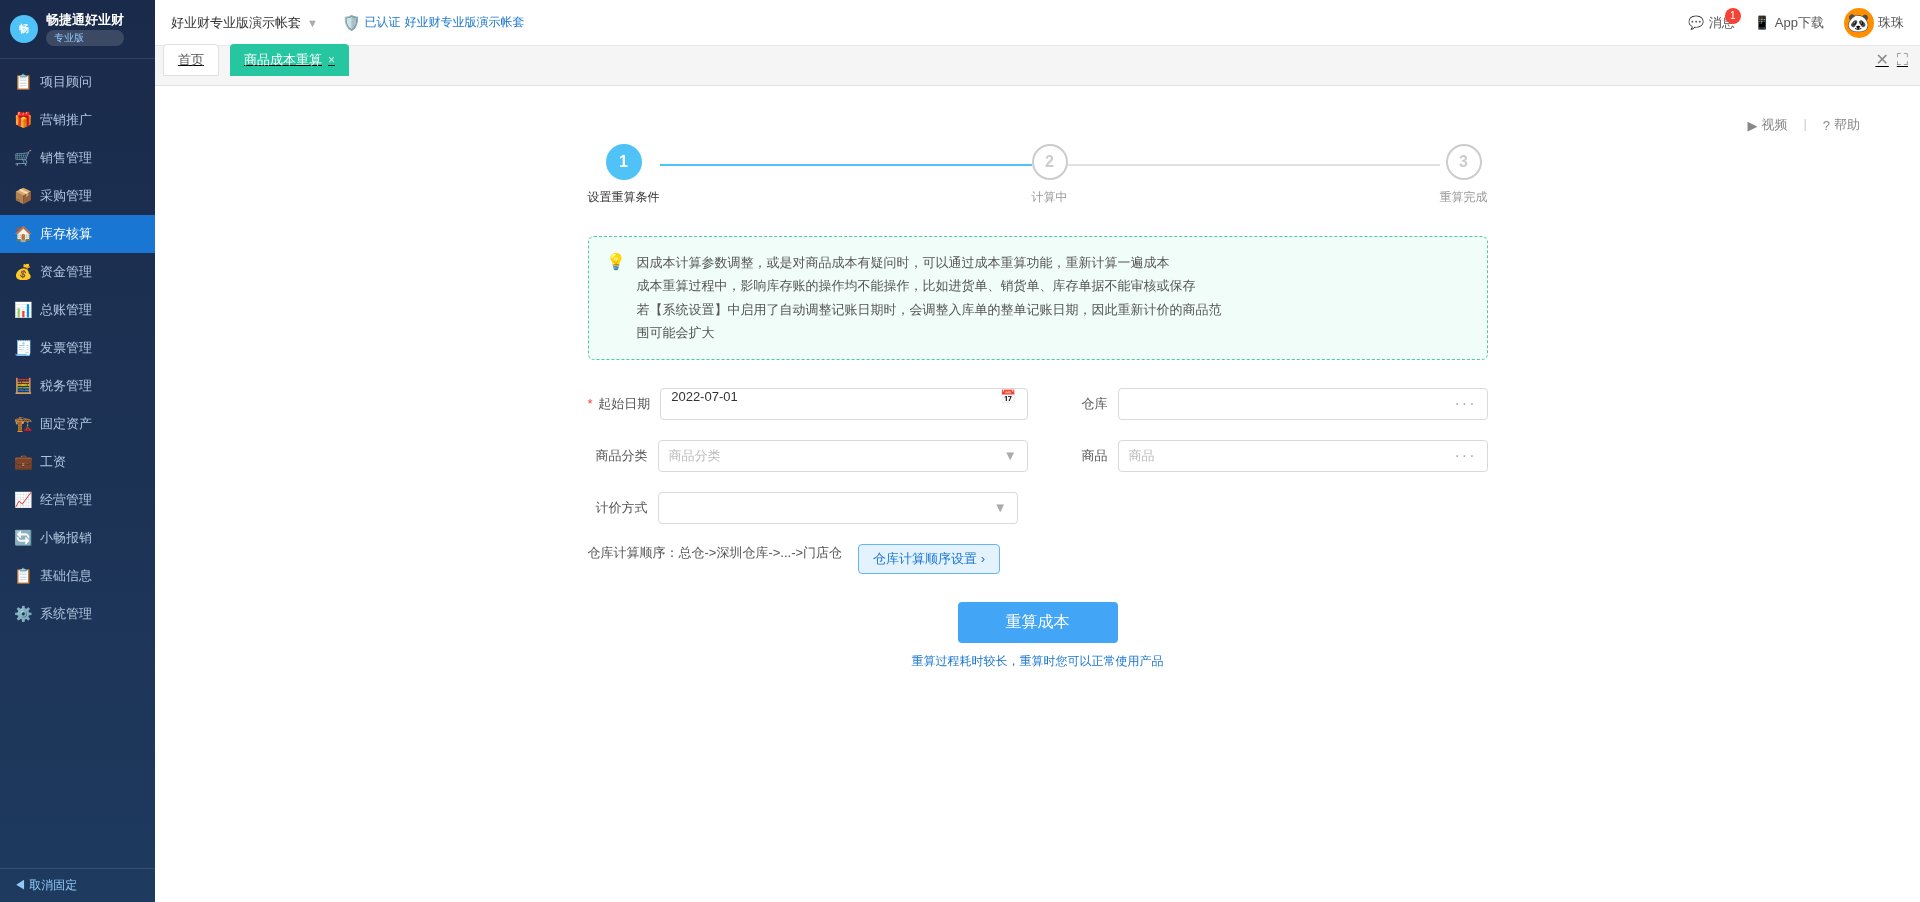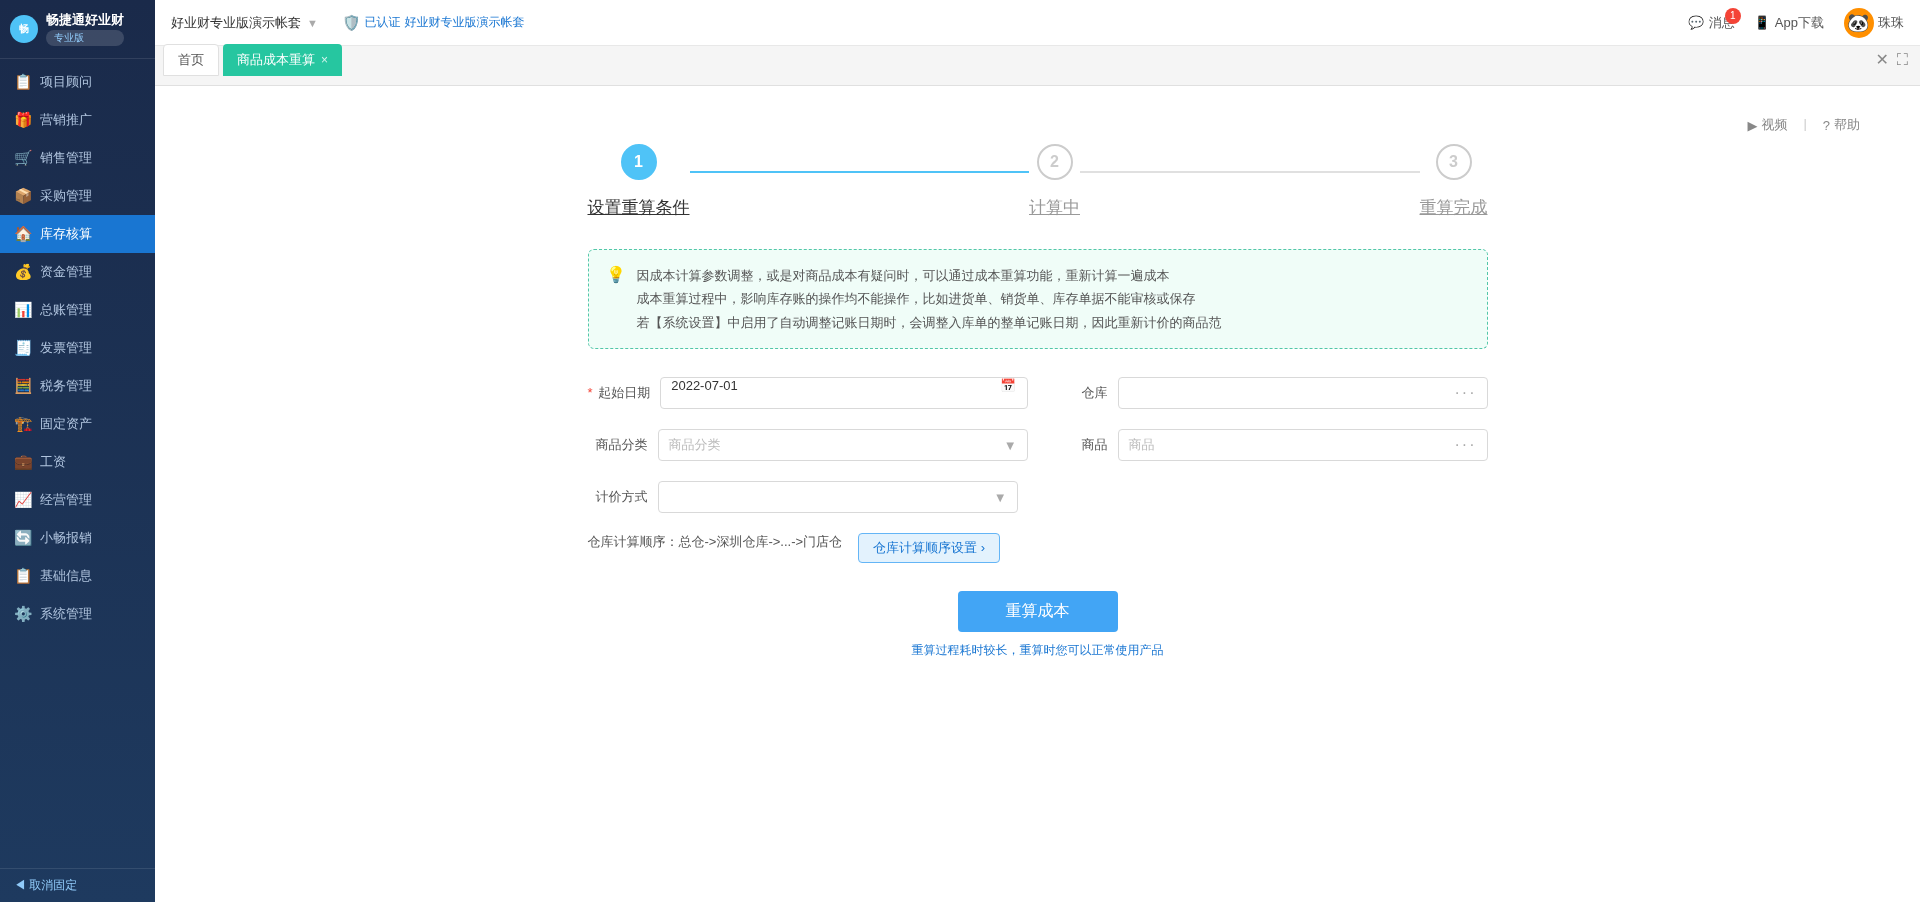--- a/index.html
+++ b/index.html
@@ -74,22 +74,23 @@
     .topbar-avatar { width: 30px; height: 30px; border-radius: 50%; background: #ff8f00; display: flex; align-items: center; justify-content: center; color: white; font-size: 12px; overflow: hidden; }
 
     
     .tabbar {
       background: #f5f5f5;
       height: 40px;
       display: flex;
       align-items: center;
       padding: 0 0 12px 8px;
       border-bottom: 1px solid #e0e0e0;
-      gap: 4px;
+      gap: 11px;
       flex-shrink: 0;
+      text-decoration: underline;
     }
     .tab-item {
       padding: 0 14px;
       height: 32px;
       display: flex; align-items: center; gap: 6px;
       cursor: pointer;
       font-size: 13px;
       color: #555;
       border-radius: 4px 4px 0 0;
     }
@@ -113,21 +114,21 @@
       width: 36px; height: 36px;
       border-radius: 50%;
       display: flex; align-items: center; justify-content: center;
       font-size: 16px; font-weight: bold;
       border: 2px solid #ccc;
       background: white;
       color: #ccc;
       z-index: 1;
     }
     .step-circle.active { background: #4fc3f7; border-color: #4fc3f7; color: white; }
-    .step-label { margin-top: 16px; font-size: 17px; color: #333; font-weight: 500; text-decoration: underline; }
+    .step-label { margin-top: 9px; font-size: 12px; color: #333; font-weight: 500; }
     .step-label.inactive { color: #999; }
 
     
     .info-box {
       background: #f0fdf8;
       border: 1px dashed #52c7a8;
       border-radius: 6px;
       padding: 14px 18px;
       margin-bottom: 28px;
       max-width: 900px;
@@ -433,20 +434,21 @@
         <div class="step-label inactive">重算完成</div>
       </div>
     </div>
 
     <div class="info-box">
       <span class="info-icon">💡</span>
       <div class="info-text">
         <div>因成本计算参数调整，或是对商品成本有疑问时，可以通过成本重算功能，重新计算一遍成本</div>
         <div>成本重算过程中，影响库存账的操作均不能操作，比如进货单、销货单、库存单据不能审核或保存</div>
         <div>若【系统设置】中启用了自动调整记账日期时，会调整入库单的整单记账日期，因此重新计价的商品范</div>
+        <div>围可能会扩大</div>
       </div>
     </div>
 
     <div class="form-area">
 
       <div class="form-row">
         <div class="form-group">
           <div class="form-label">
             <span class="required">*</span>
             <span>起始日期</span>

